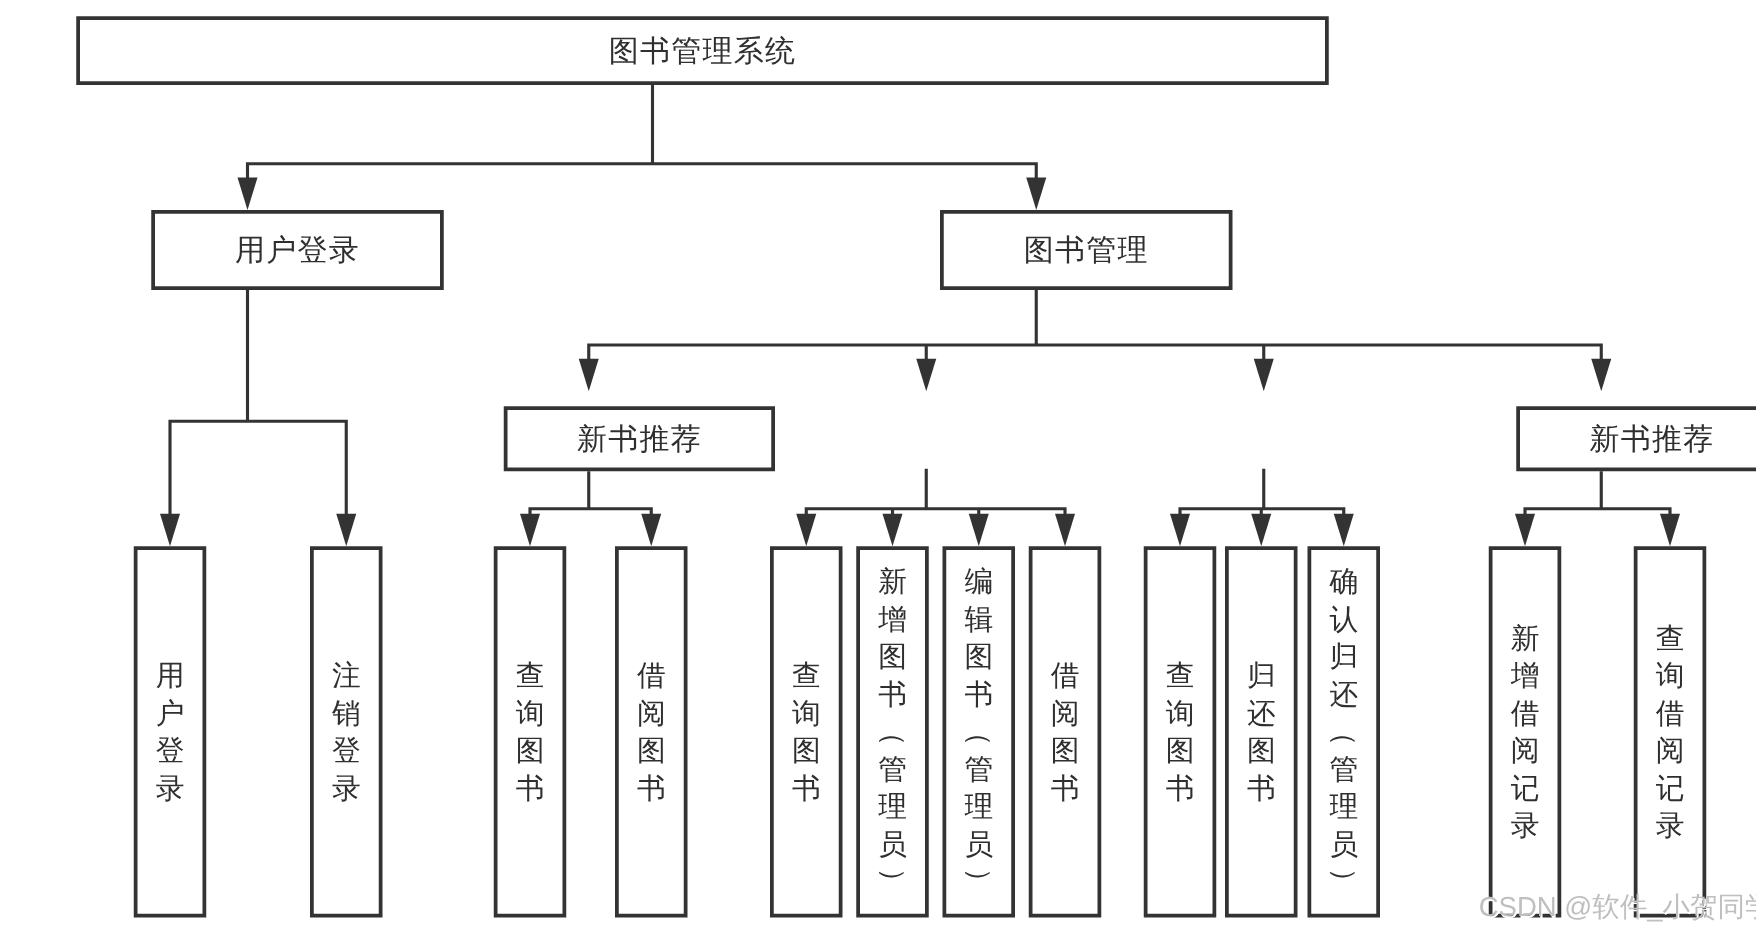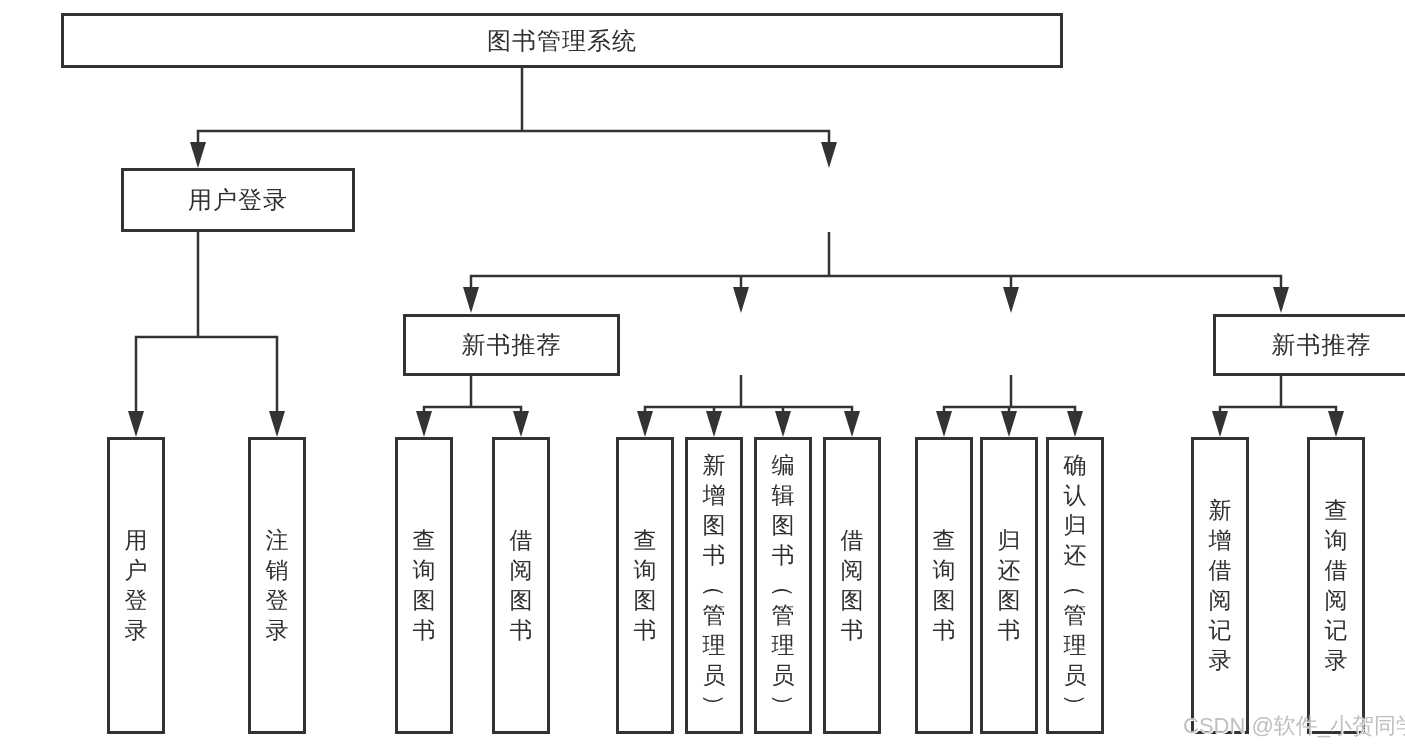--- a/index.html
+++ b/index.html
@@ -32,21 +32,21 @@
     color: #2f2f2f;
   }
   .hbox {
     font-size: 24px;
     letter-spacing: 1px;
     white-space: nowrap;
     margin-left: 40px;
   }
   .root-box   { left: 21px;  top: 13px;  width: 1002px; height: 55px; }
   .lvl2-box   { top: 168px;  height: 64px; width: 234px; }
-  .lvl3-box   { top: 314px;  height: 62px; width: 217px; text-align: center; }
+  .lvl3-box   { top: 325px;  height: 52px; width: 217px; text-align: center; }
   .leaf-box   { top: 437px;  height: 297px; width: 58px; }
   .vtext {
     display: flex;
     flex-direction: column;
     align-items: center;
     gap: 7px;
     font-size: 23px;
     line-height: 1;
     color: #2f2f2f;
   }
@@ -120,20 +120,23 @@
     </g>
   </svg>
 
   <div class="box hbox root-box">
     <span>图书管理系统</span>
   </div>
 
   <div class="box hbox lvl2-box" style="left:81px">
     <span>用户登录</span>
   </div>
+  <div class="box hbox lvl2-box" style="left:712px">
+    <span>图书管理</span>
+  </div>
 
   <div class="box hbox lvl3-box" style="left:363px">
     <span>新书推荐</span>
   </div>
   <div class="box hbox lvl3-box" style="left:1173px">
     <span>新书推荐</span>
   </div>
 
   <div class="box leaf-box" style="left:107px">
     <span class="vtext">

